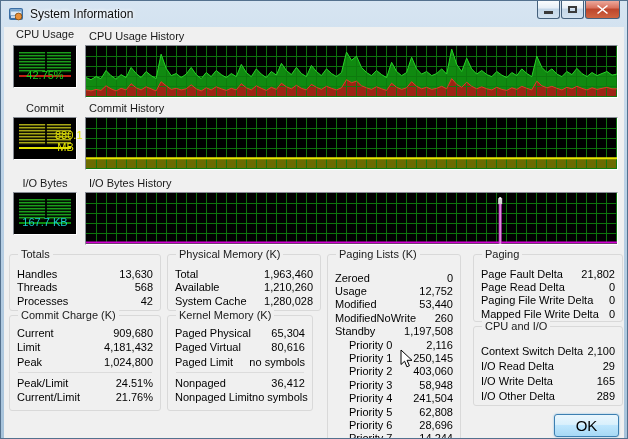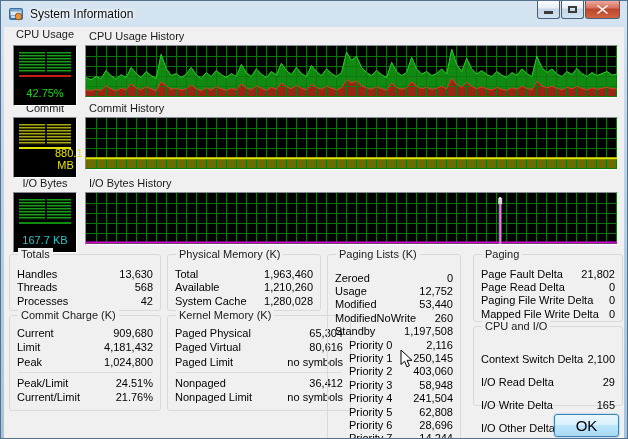--- a/index.html
+++ b/index.html
@@ -19,21 +19,21 @@
   .winbtn .min-glyph { width:9px; height:3px; background:#3a3a3a; margin-top:6px; }
   .winbtn .max-glyph { width:9px; height:7px; box-sizing:border-box; border:2px solid #3a3a3a; background:transparent; }
   .winbtn.close { width:35px; background:linear-gradient(180deg,#efb0a4 0%,#d8705c 45%,#bc452c 50%,#cf6440 100%); }
   
   .client { position:absolute; left:3px; right:3px; top:26px; bottom:0; background:#f0f0f0; }
   .abs { position:absolute; }
   .sec-label { font-size:11px; color:#1a1a1a; white-space:nowrap; }
   .center { text-align:center; }
   .panel3d { box-sizing:border-box; border:1px solid; border-color:#868b93 #ffffff #ffffff #868b93; background:#000; }
   
-  .gauge { width:64px; height:61px; }
+  .gauge { width:64px; height:43px; }
   .gauge .hatch { position:absolute; left:5px; right:5px; top:6px; height:21px; }
   .hatch-green { background:
       linear-gradient(90deg, transparent 0 26px, rgba(0,0,0,.85) 26px 28px, transparent 28px),
       repeating-linear-gradient(180deg,#1c9c1c 0 1px,#0b4f0b 1px 2px,#041204 2px 3px); }
   .hatch-yellow { background:
       linear-gradient(90deg, transparent 0 26px, rgba(0,0,0,.85) 26px 28px, transparent 28px),
       repeating-linear-gradient(180deg,#a8a816 0 1px,#55550a 1px 2px,#121202 2px 3px); }
   .gline { position:absolute; left:5px; right:5px; height:2px; top:29px; }
   .gauge-value { position:absolute; left:0; right:0; bottom:6px; text-align:center; font-size:11px; }
   
@@ -43,21 +43,21 @@
   .groupbox { position:absolute; box-sizing:border-box; border:1px solid #d9d9d9; border-radius:3px; }
   .groupbox .legend { position:absolute; top:-7px; left:8px; background:#f0f0f0; padding:0 3px;
     font-size:11px; color:#1a1a1a; white-space:nowrap; }
   .rows { position:absolute; top:12px; left:7px; right:7px; }
   .row { display:flex; justify-content:space-between; align-items:center; height:13.5px;
     font-size:11px; color:#000; white-space:nowrap; }
   .row.indent .lbl { padding-left:14px; }
   .sep { height:1px; background:#dcdcdc; margin:3px 1px; }
   #gb-commit-charge .row, #gb-kernel-memory .row { height:14.3px; }
   #gb-commit-charge .rows, #gb-kernel-memory .rows { top:10px; }
-  #gb-cpu-io .row { height:15.2px;margin-top:8px; }
+  #gb-cpu-io .row { height:15.2px; }
   #gb-cpu-io .rows { top:16px; }
   #gb-paging-lists .row { height:13.4px; }
   #gb-paging-lists .rows { top:16px; }
   #gb-paging .row { height:13.4px; }
   
   .ok-btn { position:absolute; width:65px; height:23px; box-sizing:border-box;
     border:1px solid #3c7fb1; border-radius:3px;
     background:linear-gradient(180deg,#eaf6fd 0%,#d9f0fc 45%,#bee6fd 50%,#a7d9f5 100%);
     font-size:15px; color:#000; font-family:"Liberation Sans",sans-serif;
     box-shadow:0 0 2px #7ab8e0; }
@@ -381,21 +381,21 @@
             <span class="lbl">Available</span>
             <span class="val">1,210,260</span>
           </div>
           <div class="row">
             <span class="lbl">System Cache</span>
             <span class="val">1,280,028</span>
           </div>
         </div>
     </div>
 
-    <div id="gb-kernel-memory" class="groupbox" style="left:163px; top:288px; width:184px; height:96px;">
+    <div id="gb-kernel-memory" class="groupbox" style="left:163px; top:288px; width:146px; height:96px;">
       <span class="legend">Kernel Memory (K)</span>
       <div class="rows">
           <div class="row">
             <span class="lbl">Paged Physical</span>
             <span class="val">65,304</span>
           </div>
           <div class="row">
             <span class="lbl">Paged Virtual</span>
             <span class="val">80,616</span>
           </div>

